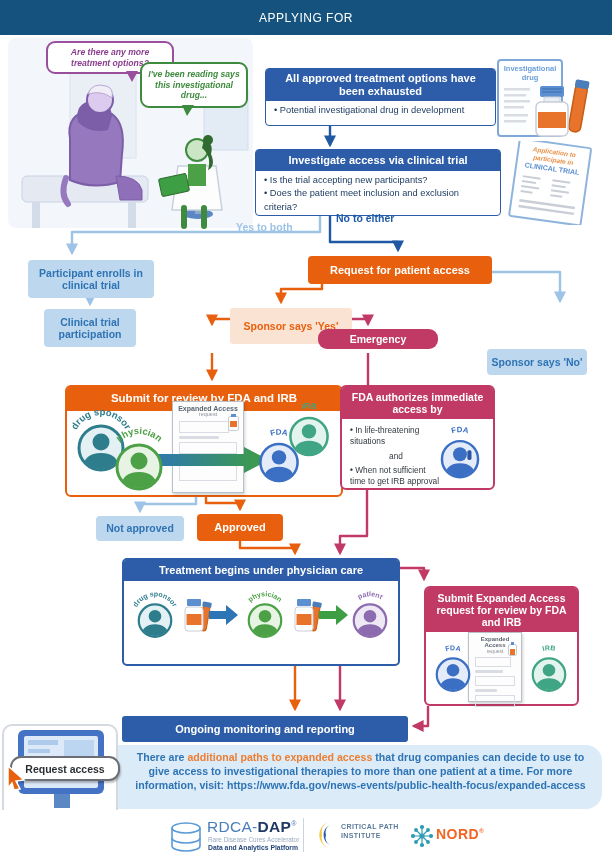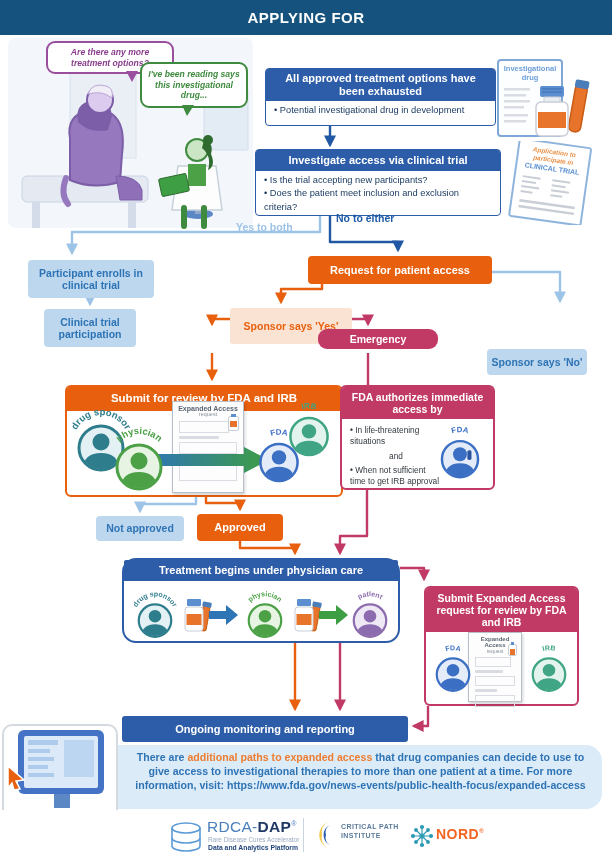--- a/index.html
+++ b/index.html
@@ -1,21 +1,21 @@
 <!DOCTYPE html>
 <html><head>
 <meta charset="utf-8">
 <style>
   html,body{margin:0;padding:0;background:#fff;}
   #canvas{position:relative;width:612px;height:864px;background:#fff;overflow:hidden;
           font-family:"Liberation Sans",sans-serif;}
   
   .topbar{position:absolute;left:0;top:0;width:612px;height:35px;background:#15537E;
           display:flex;align-items:center;justify-content:center;gap:8px;}
-  .topbar .pre{color:#fff;font-size:15px;font-weight:bold;letter-spacing:.5px;}
+  .topbar .pre{color:#fff;font-size:12px;font-weight:normal;letter-spacing:.5px;}
   .topbar .pill{background:#EE5E0B;color:#fff;font-size:17px;font-weight:bold;letter-spacing:.5px;
           padding:2px 10px;border-radius:7px;}
   
   .bordered{position:absolute;background:#fff;border-radius:4px;box-sizing:border-box;}
   .b-blue{border:1.6px solid #2D5DA8;}
   .b-orange{border:2px solid #E8600D;}
   .b-pink{border:2px solid #C13A66;}
   .hdr{color:#fff;font-weight:bold;text-align:center;display:flex;align-items:center;justify-content:center;
        border-radius:2px 2px 0 0;line-height:1.15;}
   .hdr.blue{background:#2D5DA8;}
@@ -334,21 +334,21 @@
     <g clip-path="url(#clip5)" fill="#3B6FC4">
         <circle cx="39" cy="49" r="8.5"></circle>
         <path d="M20,80 Q20,60 39,60 Q58,60 58,80 Z"></path>
         <rect x="48" y="44" width="5" height="12" rx="2" fill="#2B54A0"></rect>
       </g>
   </svg>
 
   <div class="tag lightblue" style="left:96px;top:516px;width:88px;height:25px;">Not approved</div>
   <div class="tag orangebg" style="left:197px;top:514px;width:86px;height:27px;">Approved</div>
 
-  <div class="bordered b-blue" style="left:122px;top:558px;width:278px;height:85px;border-radius:14px;border-width:2px;">
+  <div class="bordered b-blue" style="left:122px;top:558px;width:278px;height:108px;border-radius:5px;border-width:2px;">
     <div class="hdr blue" style="height:21px;font-size:11px;">Treatment begins under physician care</div>
   </div>
   <svg class="avatar" style="left:126px;top:580px" width="58" height="62" viewBox="0 0 78 84">
     <defs>
         <path id="arc6" d="M11,50 A28,28 0 0 1 67,50"></path>
         <clipPath id="clip6">
           <circle cx="39" cy="55" r="21"></circle>
         </clipPath>
       </defs>
     <text class="arc-label" fill="#2E7D8C" text-anchor="middle" font-size="10.5"><textPath href="#arc6" startOffset="50%">drug sponsor</textPath></text>
@@ -470,20 +470,21 @@
         <rect x="22" y="29" width="26" height="4"></rect>
         <rect x="22" y="37" width="20" height="4"></rect>
         <rect x="22" y="45" width="26" height="4"></rect>
       </g>
     <rect x="58" y="12" width="30" height="37" fill="#BCd5F0"></rect>
     <rect x="48" y="66" width="16" height="14" fill="#5B87C5"></rect>
     <path d="M36,84 L76,84 L80,92 L32,92 Z" fill="#7FA3D4"></path>
     <rect x="24" y="92" width="72" height="9" rx="4" fill="#4472C4"></rect>
     <ellipse cx="56" cy="101" rx="46" ry="3" fill="#E3EBF5"></ellipse>
   </svg>
+  <div class="req-btn">Request access</div>
   <svg style="position:absolute;left:6px;top:764px" width="22" height="26" viewBox="0 0 22 26">
     <polygon points="2,24 2,2 18,16 10,17 14,25 8,26 6,19" fill="#E8600D" stroke="#fff" stroke-width="1.5"></polygon>
   </svg>
 
   <div class="foot">
     <svg style="position:absolute;left:168px;top:10px" width="36" height="34" viewBox="0 0 36 34">
       <g fill="none" stroke="#5B9BD5" stroke-width="1.6">
         <ellipse cx="18" cy="8" rx="14" ry="5"></ellipse>
         <path d="M4,8 V18 A14,5 0 0 0 32,18 V8"></path>
         <path d="M4,18 V26 A14,5 0 0 0 32,26 V18"></path>

